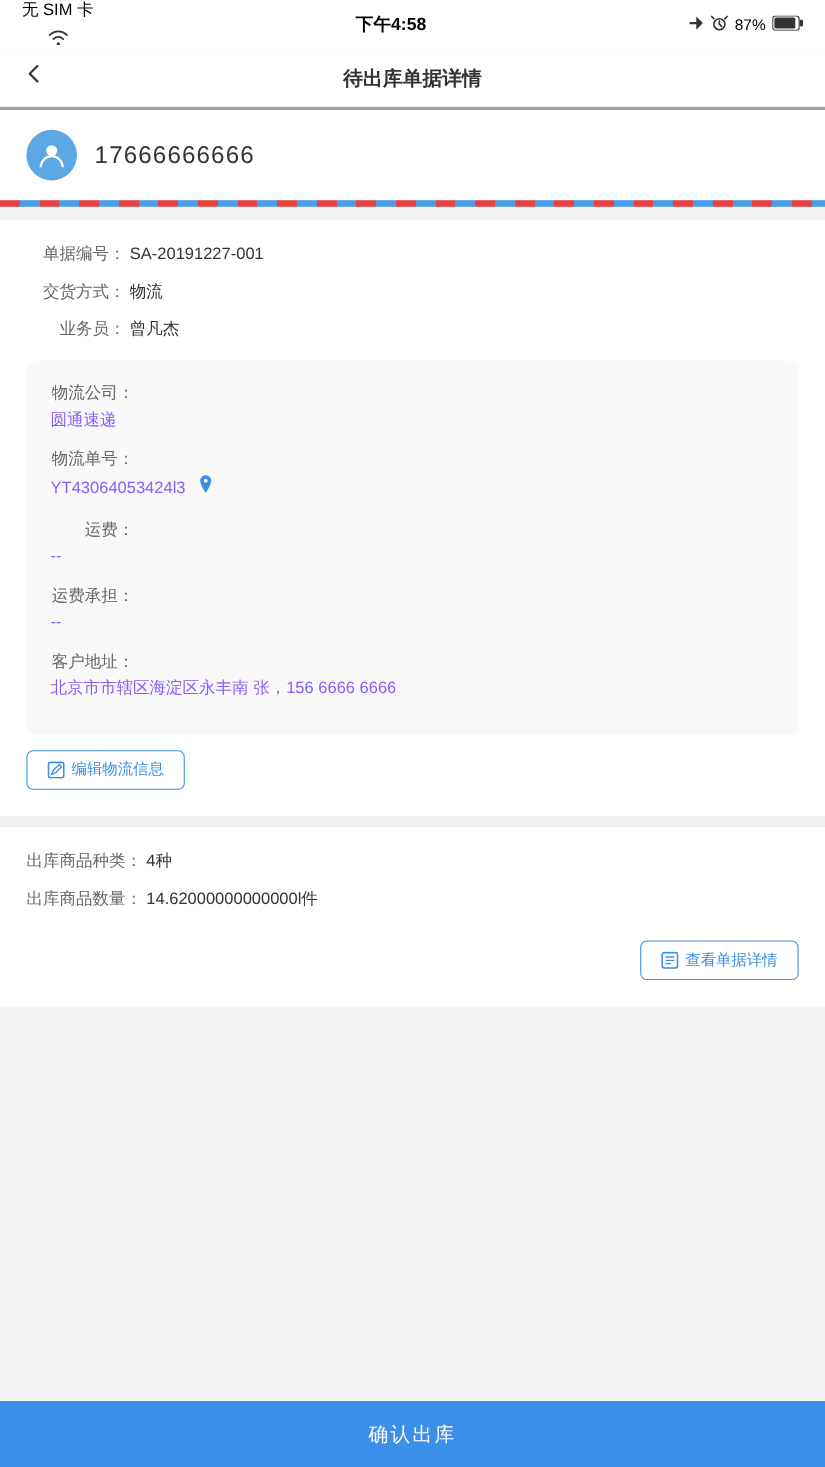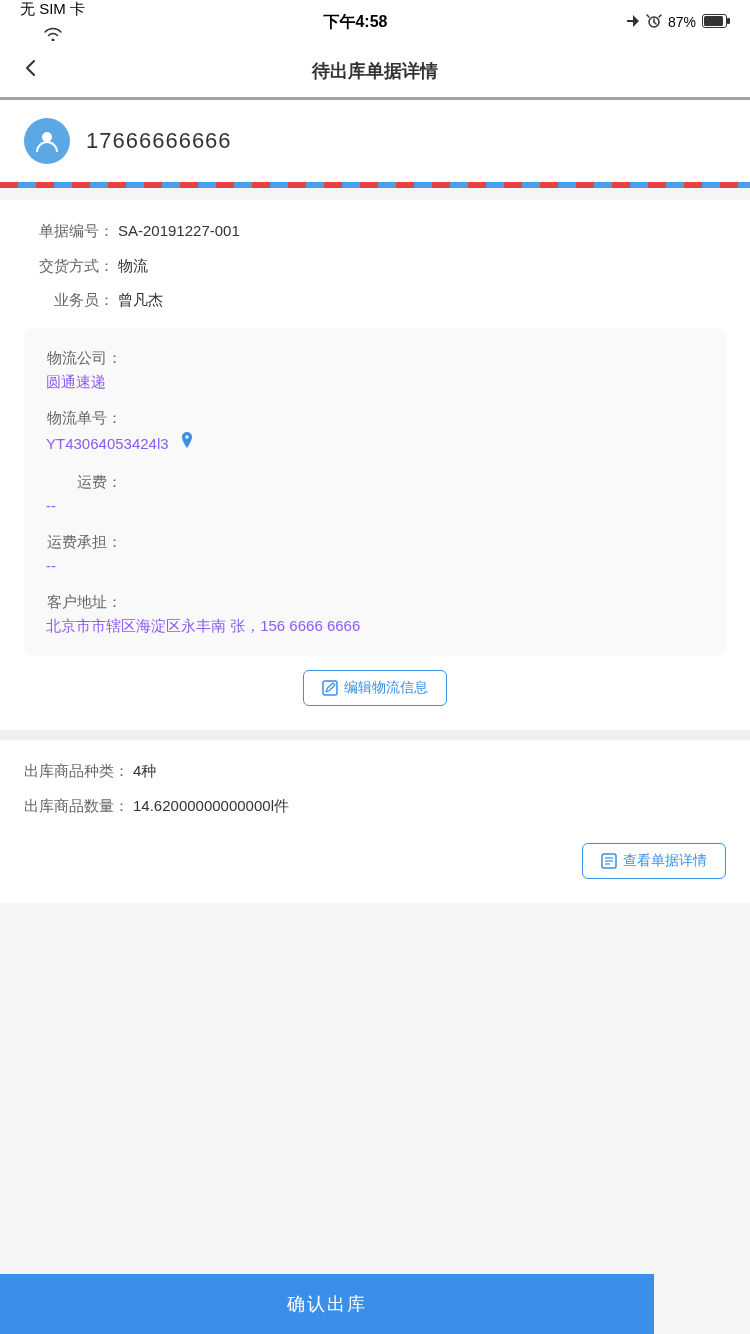--- a/index.html
+++ b/index.html
@@ -120,21 +120,21 @@
       padding: 18px 18px;
     }
     .logistics-row {
       display: flex;
       align-items: flex-start;
       margin-bottom: 12px;
       font-size: 15px;
       line-height: 1.6;
       flex-direction: column;
     }
-    .logistics-row:last-child { margin-bottom: 0; }
+    .logistics-row:last-child { margin-bottom: 12px; }
     .logistics-label {
       color: #666;
       min-width: 80px;
       text-align: right;
       flex-shrink: 0;
     }
     .logistics-value {
       color: #8b5cf6;
       flex: 1;
       padding-left: 4px;
@@ -145,21 +145,21 @@
     }
     .location-icon {
       color: #3b8fe8;
       font-size: 18px;
       cursor: pointer;
     }
 
     
     .edit-logistics-btn {
       display: flex;
-      justify-content: center;
+      justify-content: flex-start;
       padding: 14px 0 4px;
     }
     .btn-outline {
       border: 1px solid #3b8fe8;
       color: #3b8fe8;
       background: #fff;
       border-radius: 6px;
       padding: 8px 18px;
       font-size: 14px;
       display: flex;
@@ -193,21 +193,21 @@
       background: #f5f5f5;
       flex: 1;
       min-height: 200px;
     }
 
     
     .confirm-btn-container {
       position: fixed;
       bottom: 0;
       left: 0;
-      width: 654px;
+      width: 750px;
       background: #3b8fe8;
       padding: 18px 12px;
       text-align: center;
       cursor: pointer;
     }
     .confirm-btn-text {
       color: #fff;
       font-size: 18px;
       font-weight: 500;
       letter-spacing: 2px;

